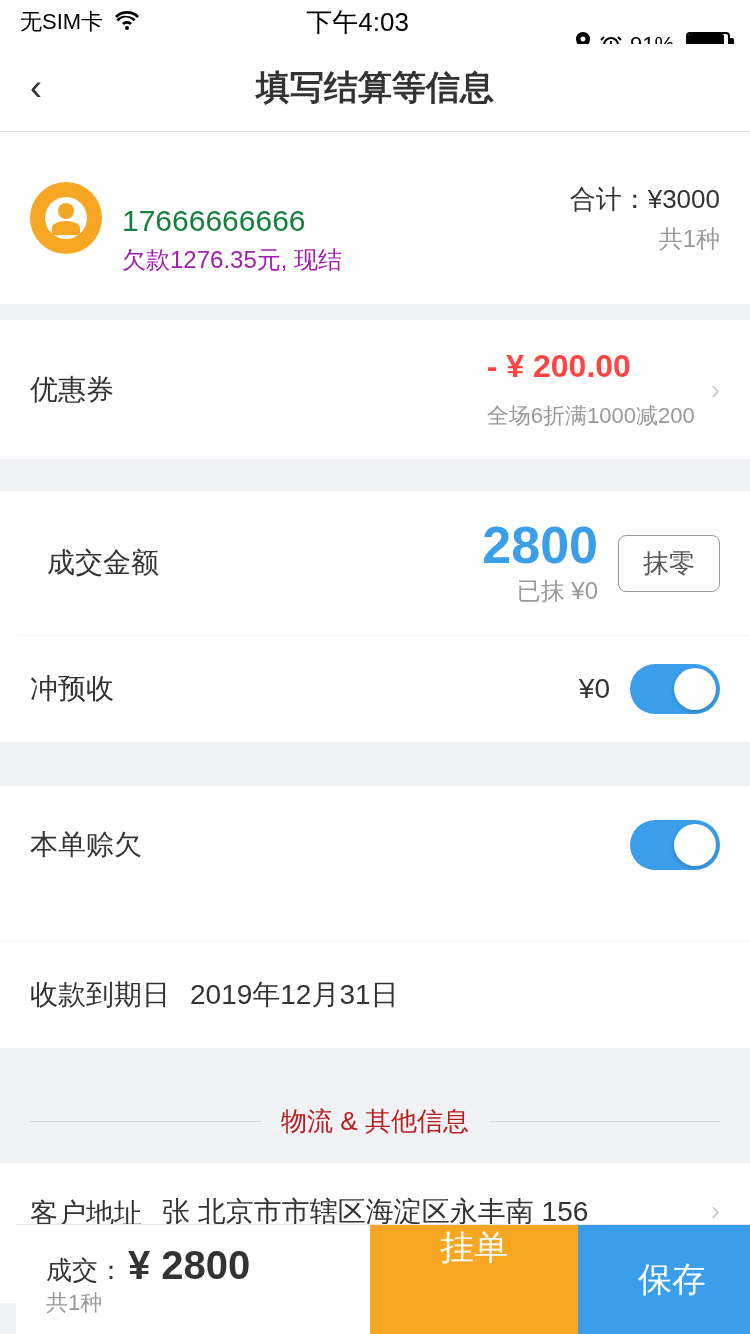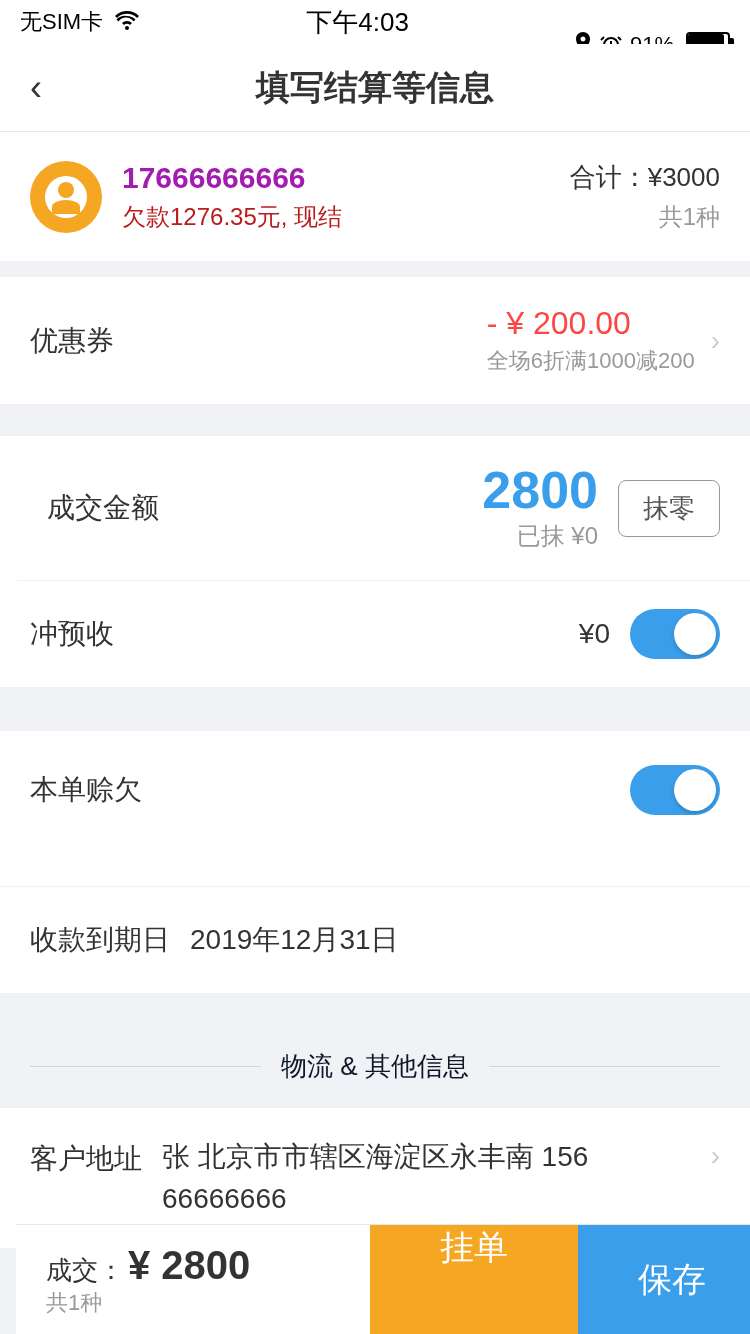--- a/index.html
+++ b/index.html
@@ -146,26 +146,27 @@
       left: 50%;
       transform: translateX(-50%);
       width: 28px;
       height: 14px;
       background: #f5a623;
       border-radius: 50% 50% 0 0;
     }
     .customer-info {}
     .customer-phone {
       font-size: 30px;
-      font-weight: 700;
-      color: #a21caf;
+      font-weight: 400;
+      color: #15803d;
+      margin-top: 44px;
     }
     .customer-debt {
       font-size: 24px;
-      color: #b91c1c;
+      color: #a21caf;
       margin-top: 6px;
     }
     .customer-right {
       text-align: right;
     }
     .total-label {
       font-size: 26px;
       color: #333;
     }
     .total-count {
@@ -197,27 +198,27 @@
       color: #333;
     }
     .row-right {
       display: flex;
       align-items: center;
       gap: 16px;
     }
     .coupon-amount {
       font-size: 32px;
       color: #ff4444;
-      font-weight: 400;
+      font-weight: 700;
     }
     .coupon-desc {
       font-size: 22px;
       color: #999;
       text-align: right;
-      margin-top: 4px;
+      margin-top: 16px;
     }
     .chevron-icon {
       color: #ccc;
       font-size: 28px;
     }
 
     
     .white-section {
       background: #fff;
       margin-bottom: 16px;
@@ -356,21 +357,21 @@
       justify-content: center;
       gap: 20px;
     }
     .text-divider-line {
       flex: 1;
       height: 1px;
       background: #d0d4db;
     }
     .text-divider-label {
       font-size: 26px;
-      color: #0f172a;
+      color: #b91c1c;
     }
 
     
     .address-row {
       background: #fff;
       padding: 28px 30px;
       display: flex;
       align-items: flex-start;
       justify-content: space-between;
       gap: 20px;

